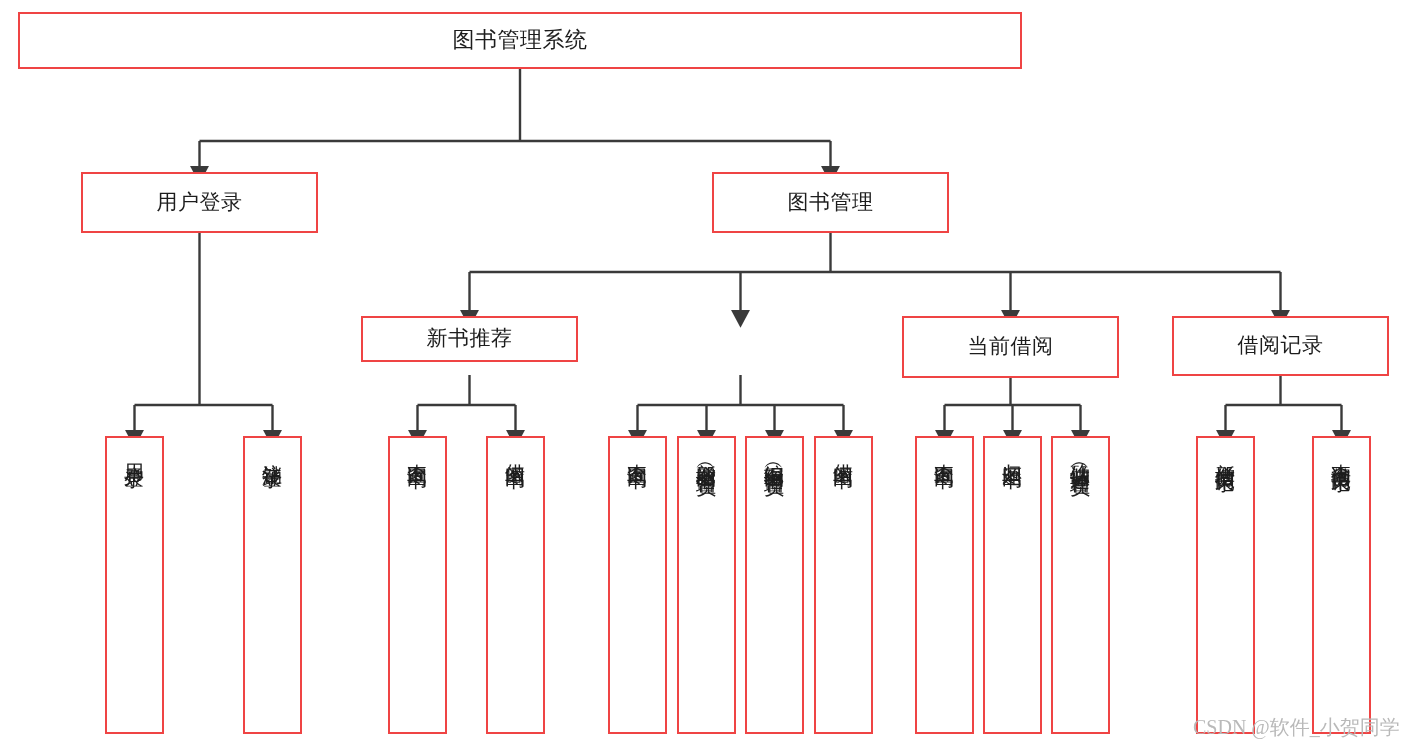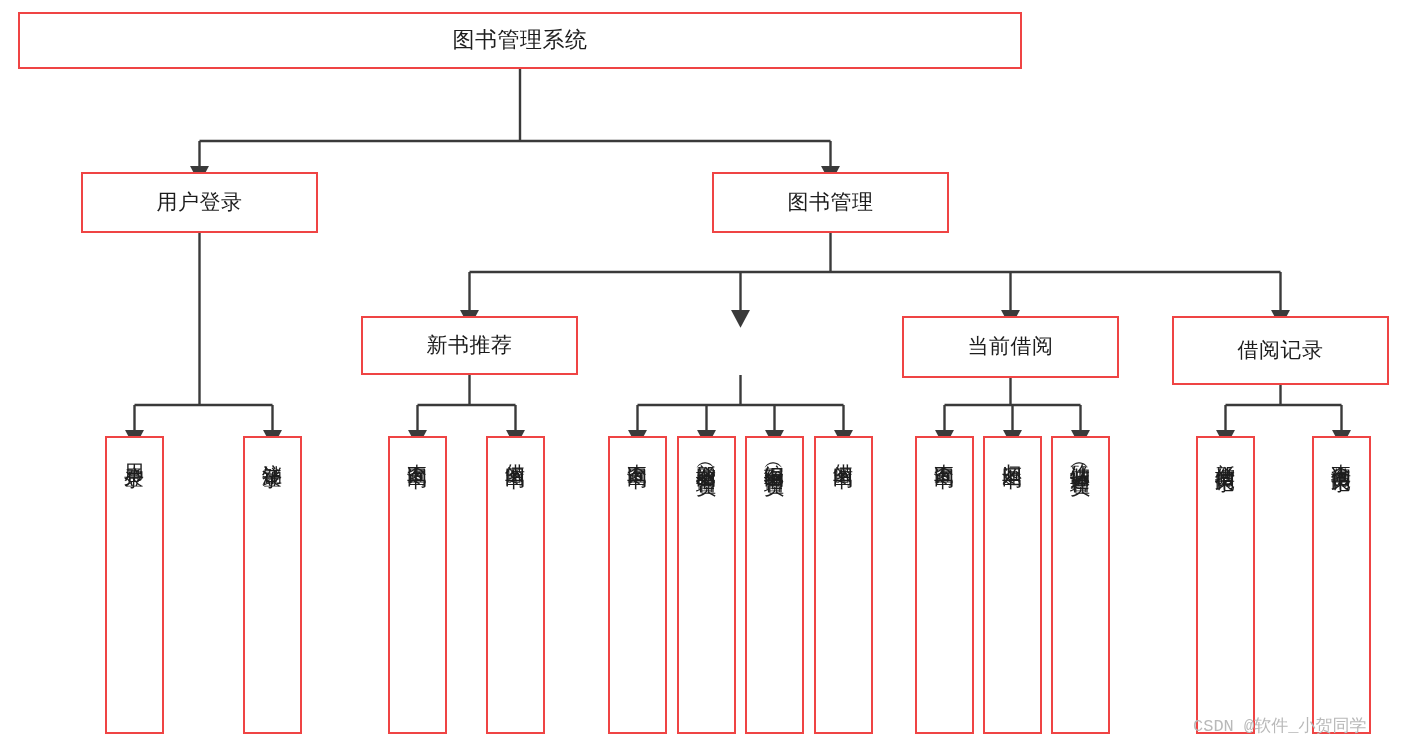--- a/index.html
+++ b/index.html
@@ -55,24 +55,24 @@
   .node.vertical {
     align-items: flex-start;
     justify-content: center;
     padding-top: 10px;
   }
   .node.root .node-label { font-size: 22px; }
   .watermark {
     position: absolute;
     left: 1193px;
     top: 714px;
-    font-size: 17px;
+    font-size: 20px;
     color: #b9b9b9;
     white-space: nowrap;
-    font-family: Liberation Mono, monospace;
+    font-family: Liberation Serif, serif;
     text-align: center;
   }
 </style>
 </head>
 <body>
 
 <div id="diagram-root">
 
   <svg class="connectors" viewBox="0 0 1405 747" width="1405" height="747" xmlns="http://www.w3.org/2000/svg">
     <defs>
@@ -121,27 +121,27 @@
     <span class="node-label">图书管理系统</span>
   </div>
 
   <div class="node" style="left: 81px; top: 172px; width: 237px; height: 61px;">
     <span class="node-label">用户登录</span>
   </div>
   <div class="node" style="left: 712px; top: 172px; width: 237px; height: 61px;">
     <span class="node-label">图书管理</span>
   </div>
 
-  <div class="node" style="left: 361px; top: 316px; width: 217px; height: 59px;">
+  <div class="node" style="left: 361px; top: 316px; width: 217px; height: 46px;">
     <span class="node-label">新书推荐</span>
   </div>
   <div class="node" style="left: 902px; top: 316px; width: 217px; height: 62px;">
     <span class="node-label">当前借阅</span>
   </div>
-  <div class="node" style="left: 1172px; top: 316px; width: 217px; height: 69px;">
+  <div class="node" style="left: 1172px; top: 316px; width: 217px; height: 60px;">
     <span class="node-label">借阅记录</span>
   </div>
 
   <div class="node vertical" style="left: 105px; top: 436px; width: 59px; height: 298px;">
     <span class="node-label">用户登录</span>
   </div>
   <div class="node vertical" style="left: 243px; top: 436px; width: 59px; height: 298px;">
     <span class="node-label">注销登录</span>
   </div>
   <div class="node vertical" style="left: 388px; top: 436px; width: 59px; height: 298px;">

